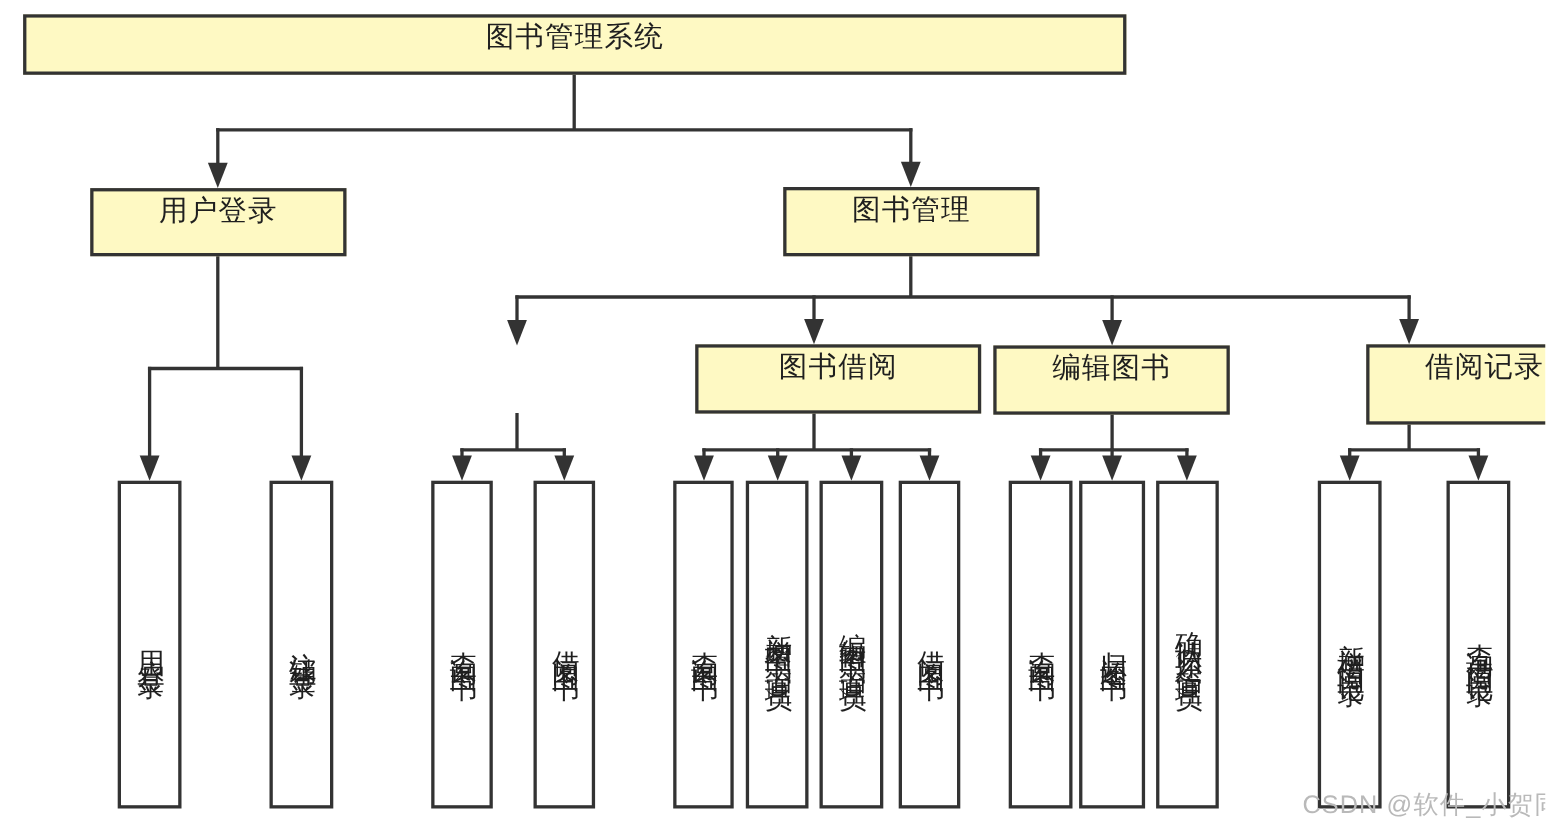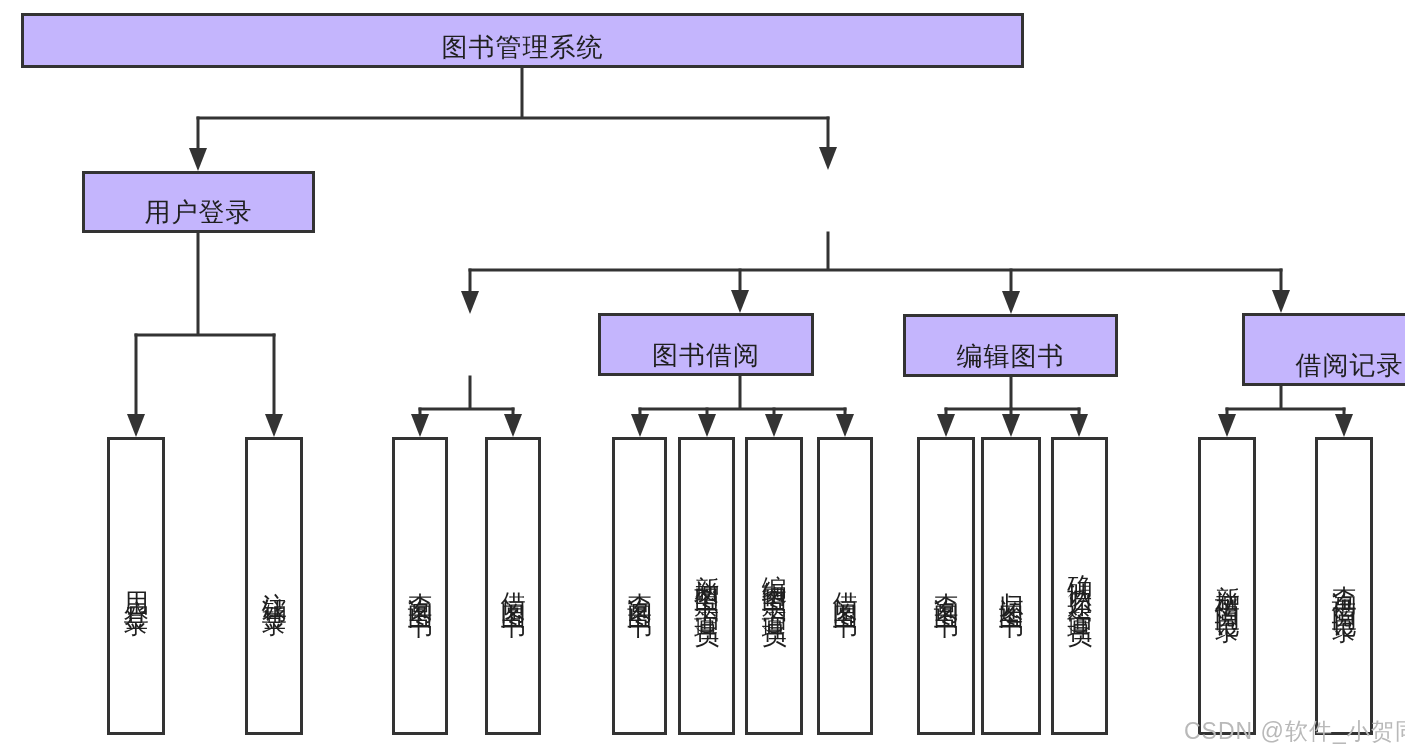--- a/index.html
+++ b/index.html
@@ -7,23 +7,23 @@
     position:relative;
     width:1405px;height:747px;
     background:#ffffff;
     font-family:"Liberation Sans", sans-serif;
     overflow:hidden;
   }
   .connectors{position:absolute;left:0;top:0;width:1405px;height:747px;}
   .node{
     position:absolute;
     box-sizing:border-box;
-    background:#c4b5fd;
+    background:#fef9c3;
     border:3px solid #333333;
-    display:flex;align-items:flex-end;justify-content:center;
+    display:flex;align-items:flex-start;justify-content:center;
     font-size:26px;color:#1f1f1f;
     letter-spacing:1px;
     white-space:nowrap;
   }
   .vnode{
     position:absolute;
     top:437px;height:298px;
     box-sizing:border-box;
     background:#ffffff;
     border:3px solid #333333;
@@ -111,22 +111,25 @@
     </g>
   </svg>
 
   <div class="node" style="left:21px;top:13px;width:1003px;height:55px">
     <span>图书管理系统</span>
   </div>
 
   <div class="node" style="left:82px;top:171px;width:233px;height:62px">
     <span>用户登录</span>
   </div>
+  <div class="node" style="left:712px;top:170px;width:233px;height:63px">
+    <span>图书管理</span>
+  </div>
 
-  <div class="node" style="left:598px;top:313px;width:216px;height:63px">
+  <div class="node" style="left:632px;top:313px;width:260px;height:63px">
     <span>图书借阅</span>
   </div>
   <div class="node" style="left:903px;top:314px;width:215px;height:63px">
     <span>编辑图书</span>
   </div>
   <div class="node" style="left:1242px;top:313px;width:215px;height:73px">
     <span>借阅记录</span>
   </div>
 
   <div class="vnode" style="left:107px;width:58px">

